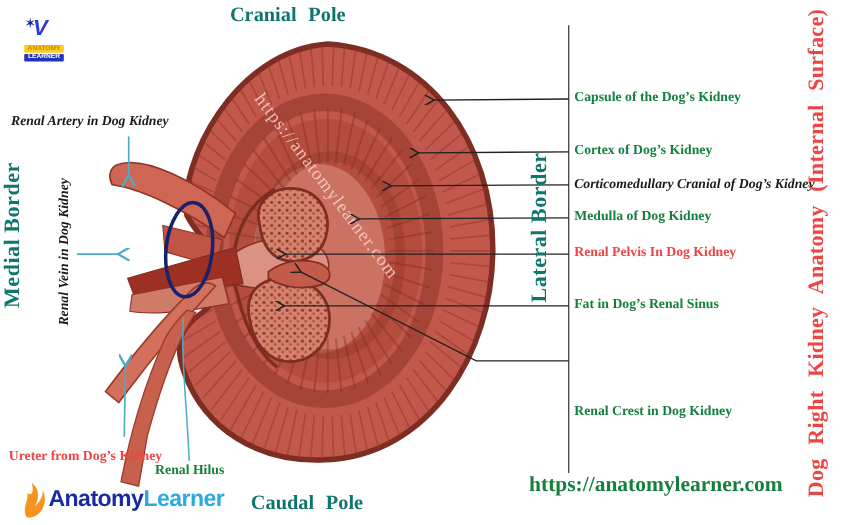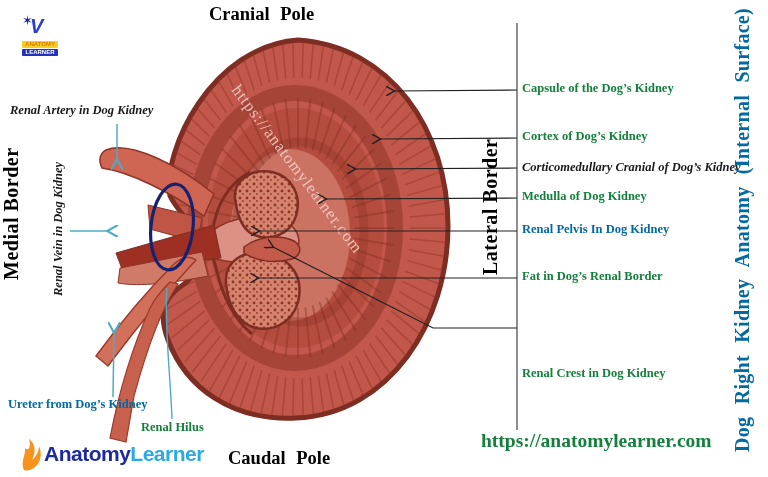--- a/index.html
+++ b/index.html
@@ -1,23 +1,23 @@
 <!DOCTYPE html>
 <html><head>
 <meta charset="utf-8">
 <style>
   html,body{margin:0;padding:0;background:#fff;}
   .stage{position:relative;width:768px;height:477px;background:#ffffff;overflow:hidden;
          font-family:"Liberation Serif","DejaVu Serif",serif;}
   svg{position:absolute;left:0;top:0;}
   .lbl{position:absolute;font-weight:700;white-space:nowrap;font-size:12.5px;line-height:1.1;}
   .red{color:#15803d;}
-  .blue{color:#0369a1;}
+  .blue{color:#ef4444;}
   .black{color:#1a1a1a;font-style:italic;}
-  .orange{color:#000000;}
+  .orange{color:#0f766e;}
   .vert{writing-mode:vertical-rl;transform:rotate(180deg);text-align:center;}
   .pole{font-size:18.5px;word-spacing:6px;}
   .border-lbl{font-size:20px;letter-spacing:.5px;}
   .side-title{font-size:20px;word-spacing:7px;letter-spacing:.3px;}
   .footer-url{font-size:19.5px;}
   .brand{position:absolute;left:16px;top:437px;display:flex;align-items:center;}
   .brand-word{font-family:"Liberation Sans","DejaVu Sans",sans-serif;font-weight:700;font-size:21px;letter-spacing:-.5px;}
   .w1{color:#1b2aa0;}
   .w2{color:#29abe2;}
   .emblem{position:absolute;left:14px;top:15px;width:52px;height:46px;}
@@ -242,29 +242,29 @@
   </div>
 
   <div class="lbl orange pole" style="left:209px;top:4px;">Cranial Pole</div>
   <div class="lbl orange pole" style="left:228px;top:448px;">Caudal Pole</div>
 
   <div class="lbl orange border-lbl vert" style="left:0px;top:144px;height:140px;">Medial Border</div>
   <div class="lbl orange border-lbl vert" style="left:479px;top:137px;height:140px;">Lateral Border</div>
 
   <div class="lbl black" style="left:10px;top:104px;">Renal Artery in Dog Kidney</div>
   <div class="lbl black vert" style="left:52px;top:162px;height:134px;">Renal Vein in Dog Kidney</div>
-  <div class="lbl blue" style="left:8px;top:398px;">Ureter from Dog’s Kidney</div>
+  <div class="lbl blue" style="left:8px;top:408px;">Ureter from Dog’s Kidney</div>
   <div class="lbl red" style="left:141px;top:421px;text-align:right;">Renal Hilus</div>
 
   <div class="lbl red" style="left:522px;top:82px;">Capsule of the Dog’s Kidney</div>
   <div class="lbl red" style="left:522px;top:130px;">Cortex of Dog’s Kidney</div>
   <div class="lbl black" style="left:522px;top:161px;">Corticomedullary Cranial of Dog’s Kidney</div>
   <div class="lbl red" style="left:522px;top:190px;">Medulla of Dog Kidney</div>
   <div class="lbl blue" style="left:522px;top:223px;">Renal Pelvis In Dog Kidney</div>
-  <div class="lbl red" style="left:522px;top:270px;">Fat in Dog’s Renal Border</div>
+  <div class="lbl red" style="left:522px;top:270px;">Fat in Dog’s Renal Sinus</div>
   <div class="lbl red" style="left:522px;top:319px;margin-top:48px;">Renal Crest in Dog Kidney</div>
 
   <div class="lbl blue side-title vert" style="left:731px;top:24px;height:428px;">Dog Right Kidney Anatomy (Internal Surface)</div>
 
   <div class="lbl red footer-url" style="left:481px;top:430px;">https://anatomylearner.com</div>
 
   <div class="brand">
     <svg width="26" height="34" viewBox="0 0 26 34" style="position:relative;margin-right:2px;">
       <path d="M8 33 C4 24 10 19 9 11 C13 15 15 9 13 2 C21 8 19 17 16 23 C21 19 23 13 23 9 C27 18 24 28 16 32 C13 33.5 10 34 8 33 Z" fill="#f7941d"></path>
     </svg>

